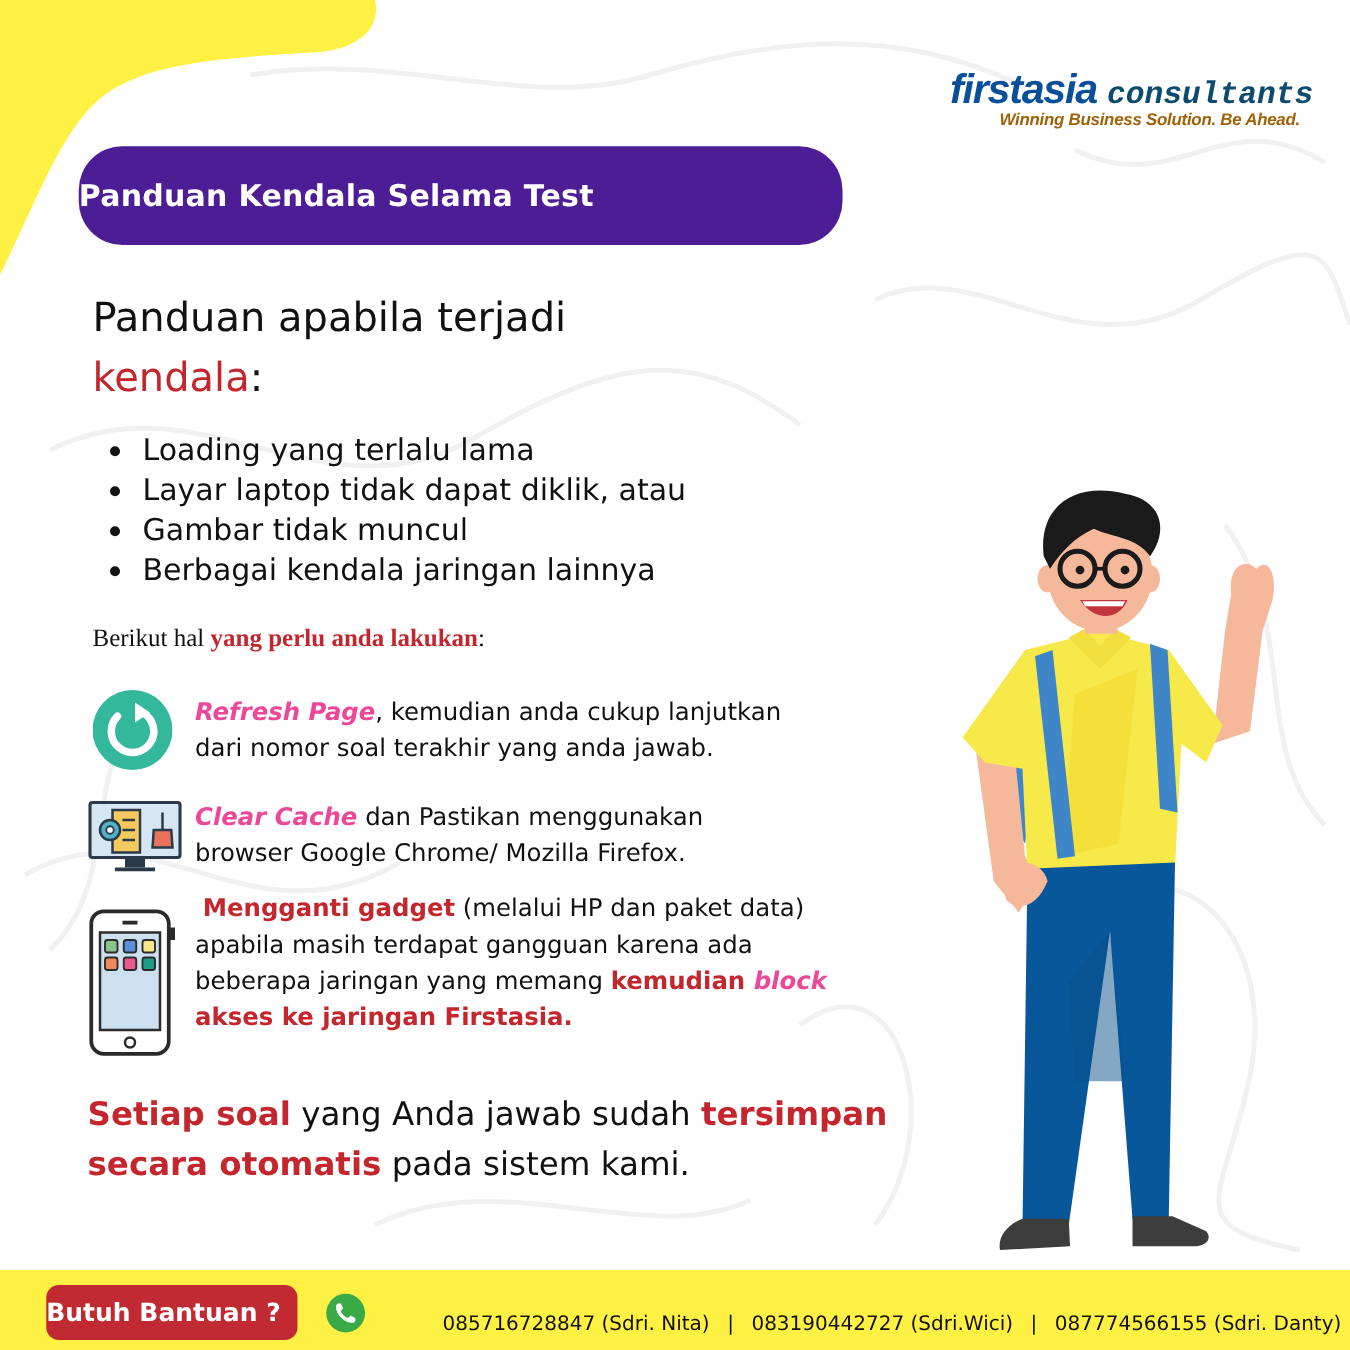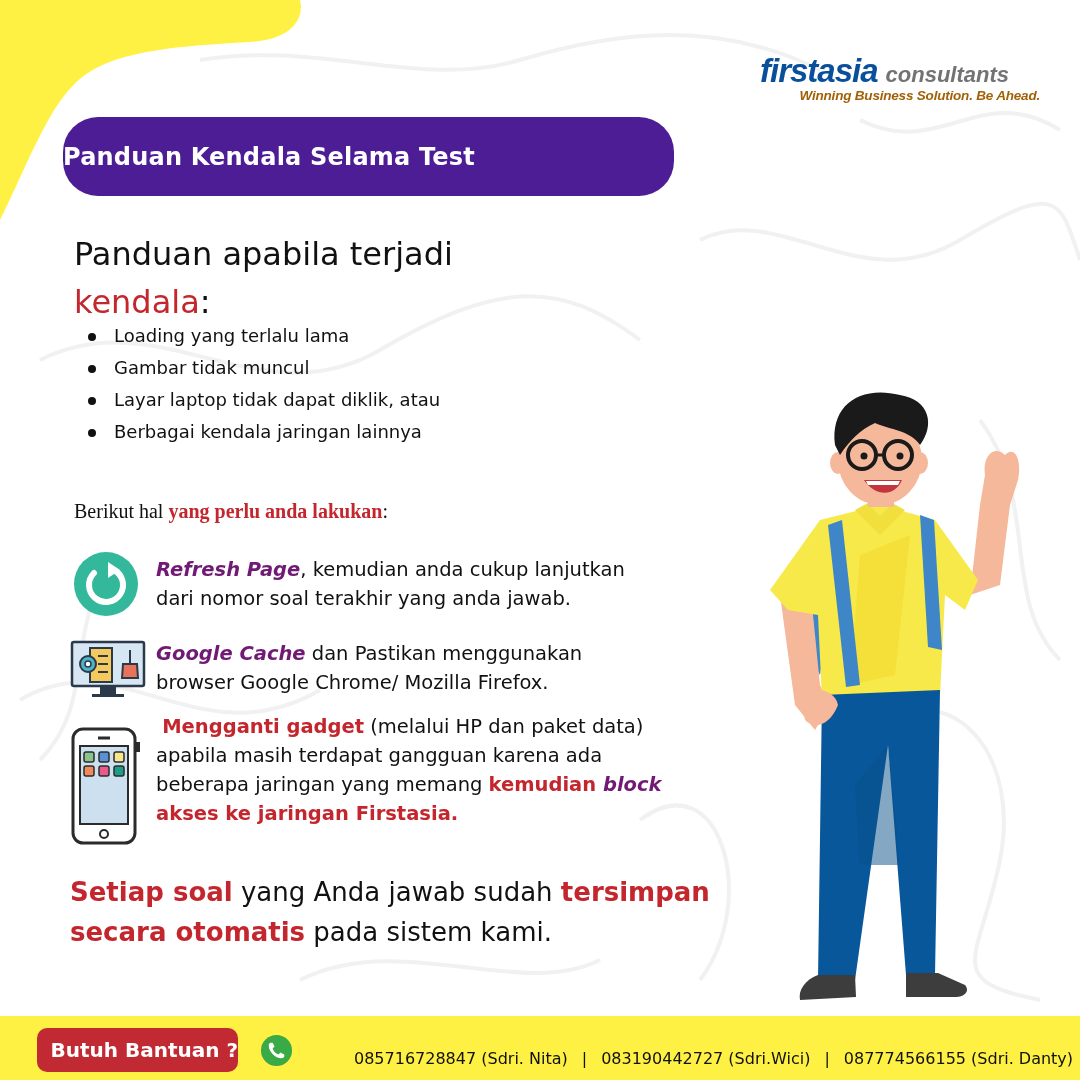--- a/index.html
+++ b/index.html
@@ -3,48 +3,48 @@
 <meta charset="utf-8">
 <style>
   * { box-sizing: border-box; margin: 0; padding: 0; }
   html, body { width: 1080px; height: 1080px; overflow: hidden; }
   body { position: relative; background: #ffffff; font-family: "DejaVu Sans", sans-serif; color: #111111; }
   .bg-lines { position: absolute; left: 0; top: 0; width: 1080px; height: 1080px; z-index: 0; }
   .yellow-blob { position: absolute; left: 0; top: 0; width: 320px; height: 230px; z-index: 1; }
   .logo { position: absolute; left: 760px; top: 52px; width: 280px; z-index: 3; }
   .logo-main { display: flex; align-items: baseline; gap: 8px; }
   .logo-brand { font-family: "Liberation Sans", sans-serif; font-weight: bold; font-style: italic; font-size: 33px; color: #0a4f9a; letter-spacing: -1px; }
-  .logo-sub { font-family: Liberation Sans, sans-serif; font-weight: bold; font-style: italic; font-size: 22px; color: #737373; }
+  .logo-sub { font-family: Liberation Mono, monospace; font-weight: bold; font-style: italic; font-size: 25px; color: #0c4a6e; }
   .logo-tagline { font-family: "Liberation Sans", sans-serif; font-weight: bold; font-style: italic; font-size: 13.5px; color: #a16207; margin-top: -2px; letter-spacing: -0.2px; text-align: right; }
 
   .title-pill { position: absolute; left: 63px; top: 117px; width: 611px; height: 79px; background: #4c1d95; border-radius: 35px; display: flex; align-items: center; justify-content: flex-start; z-index: 3; }
   .title-pill span { color: #ffffff; font-weight: bold; font-size: 24px; letter-spacing: 0.2px; }
 
   .content { position: absolute; left: 74px; z-index: 3; }
   .heading { top: 230px; font-size: 32px; line-height: 48px; color: #111; }
   .red { color: #c4262e; }
-  .bullets { top: 320px; left: 88px; list-style: none; font-size: 18px; line-height: 32px; }
+  .bullets { top: 344px; left: 88px; list-style: none; font-size: 24px; line-height: 32px; }
   .bullets li { position: relative; padding-left: 26px; }
   .bullets li::before { content: ""; position: absolute; left: 0; top: 13px; width: 8px; height: 8px; background: #111; border-radius: 50%; }
   .intro { top: 496px; font-size: 20px; line-height: 30px; font-family: Liberation Serif, serif; }
   .intro .red { font-weight: bold; }
 
   .step { position: absolute; left: 70px; z-index: 3; display: flex; align-items: flex-start; }
   .step-icon { position: absolute; }
   .step-text { position: absolute; left: 86px; font-size: 19.5px; line-height: 29px; white-space: nowrap; }
-  .em-red { color: #701a75; font-weight: bold; font-style: italic; }
+  .em-red { color: #ec4899; font-weight: bold; font-style: italic; }
   .b-red { color: #c4262e; font-weight: bold; }
 
   .closing { top: 872px; left: 70px; font-size: 26px; line-height: 40px; }
   .closing .red { font-weight: bold; }
 
   .character { position: absolute; left: 760px; top: 385px; width: 280px; height: 640px; z-index: 2; }
 
   .footer { position: absolute; left: 0; top: 1016px; width: 1080px; height: 64px; background: #fff143; z-index: 4; display: flex; align-items: center; }
-  .help-btn { position: absolute; left: 37px; top: 12px; width: 201px; height: 44px; background: #c22a33; border-radius: 10px; display: flex; align-items: center; justify-content: flex-end; }
+  .help-btn { position: absolute; left: 37px; top: 12px; width: 201px; height: 44px; background: #c22a33; border-radius: 10px; display: flex; align-items: center; justify-content: flex-start; }
   .help-btn span { color: #fff; font-weight: bold; font-size: 20px; }
   .wa-icon { position: absolute; left: 260px; top: 18px; width: 33px; height: 33px; }
   .contacts { position: absolute; left: 318px; top: 0; height: 52px; display: flex; align-items: flex-end; font-size: 16px; color: #111; white-space: nowrap; margin-left: 36px; }
   .contacts .sep { margin: 0 14px; }
 </style>
 </head>
 <body>
 
 <svg class="bg-lines" viewBox="0 0 1080 1080" fill="none" stroke="#f1f1f1" stroke-width="4">
   <path d="M200 60 C 320 40, 420 90, 520 60 S 720 20, 820 70"></path>
@@ -75,22 +75,22 @@
   <span>Panduan Kendala Selama Test</span>
 </div>
 
 <div class="content heading">
   <div>Panduan apabila terjadi</div>
   <div><span class="red">kendala</span><span>:</span></div>
 </div>
 
 <ul class="content bullets">
   <li>Loading yang terlalu lama</li>
+  <li>Layar laptop tidak dapat diklik, atau</li>
   <li>Gambar tidak muncul</li>
-  <li>Layar laptop tidak dapat diklik, atau</li>
   <li>Berbagai kendala jaringan lainnya</li>
 </ul>
 
 <div class="content intro">
   <span>Berikut hal </span><span class="red">yang perlu anda lakukan</span><span>:</span>
 </div>
 
 <div class="step" style="top:552px;">
   <svg class="step-icon" style="left:4px; top:0;" width="64" height="64" viewBox="0 0 64 64">
     <circle cx="32" cy="32" r="32" fill="#33b89b"></circle>
@@ -111,21 +111,21 @@
     <rect x="20" y="8" width="22" height="34" fill="#f4c95d" stroke="#2b3a4a" stroke-width="2"></rect>
     <line x1="28" y1="16" x2="38" y2="16" stroke="#2b3a4a" stroke-width="2"></line>
     <line x1="28" y1="24" x2="38" y2="24" stroke="#2b3a4a" stroke-width="2"></line>
     <line x1="28" y1="32" x2="38" y2="32" stroke="#2b3a4a" stroke-width="2"></line>
     <circle cx="18" cy="24" r="8" fill="#4fb3c7" stroke="#2b3a4a" stroke-width="2"></circle>
     <circle cx="18" cy="24" r="3" fill="#ffffff" stroke="#2b3a4a" stroke-width="1.5"></circle>
     <line x1="60" y1="10" x2="60" y2="24" stroke="#2b3a4a" stroke-width="2"></line>
     <path d="M53 24 L67 24 L68 38 L52 38 Z" fill="#e8735a" stroke="#2b3a4a" stroke-width="2"></path>
   </svg>
   <div class="step-text" style="top:3px;">
-    <div><span class="em-red">Google Cache</span><span> dan Pastikan menggunakan</span></div>
+    <div><span class="em-red">Clear Cache</span><span> dan Pastikan menggunakan</span></div>
     <div>browser Google Chrome/ Mozilla Firefox.</div>
   </div>
 </div>
 
 <div class="step" style="top:712px;">
   <svg class="step-icon" style="left:0; top:14px;" width="72" height="120" viewBox="0 0 72 120">
     <rect x="3" y="3" width="62" height="114" rx="10" fill="#ffffff" stroke="#2b2b2b" stroke-width="3"></rect>
     <rect x="66" y="16" width="4" height="10" fill="#2b2b2b"></rect>
     <line x1="28" y1="12" x2="40" y2="12" stroke="#2b2b2b" stroke-width="3"></line>
     <rect x="10" y="20" width="48" height="78" fill="#cde0f0" stroke="#2b2b2b" stroke-width="2"></rect>

